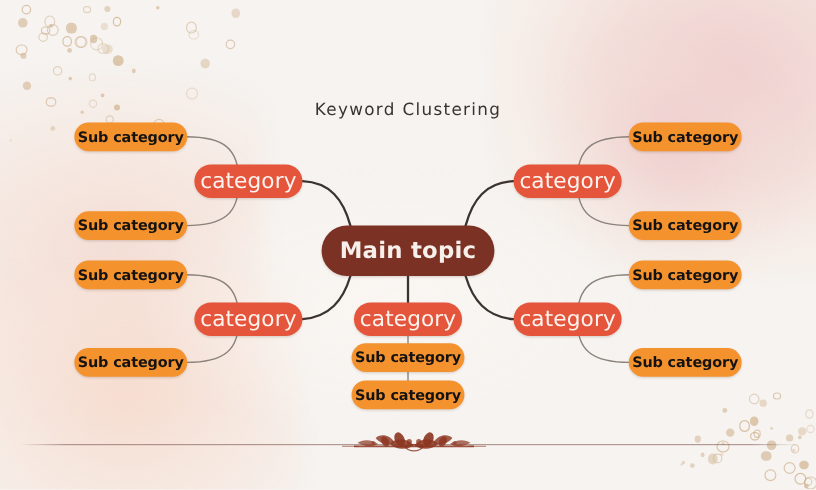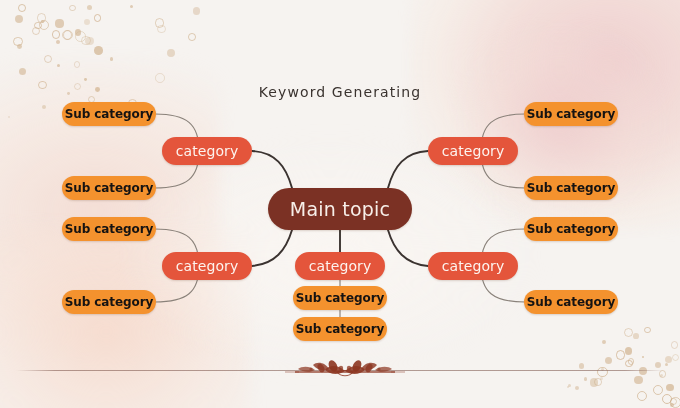--- a/index.html
+++ b/index.html
@@ -81,26 +81,26 @@
   .node{
     position:absolute;
     display:flex;align-items:center;justify-content:center;
     border-radius:999px;
     box-sizing:border-box;
     white-space:nowrap;
     box-shadow:0 1px 2px rgba(90,50,30,.18);
   }
   .node-main{
     background:#7b3124;color:#f7efe9;
-    font-size:19px;font-weight:400;letter-spacing:.2px;
+    font-size:19px;font-weight:700;letter-spacing:.2px;
     font-family:"DejaVu Sans",sans-serif;
   }
   .node-cat{
     background:#e4553b;color:#fdf4ef;
-    font-size:14px;font-weight:400;letter-spacing:.1px;
+    font-size:18px;font-weight:400;letter-spacing:.1px;
     font-family:"DejaVu Sans",sans-serif;
   }
   .node-sub{
     background:#f4922e;color:#151312;
     font-size:12px;font-weight:700;letter-spacing:-.1px;
     font-family:"DejaVu Sans",sans-serif;
   }
   
   .rule{
     position:absolute;left:16px;top:370px;width:648px;height:1px;
@@ -226,21 +226,21 @@
       <path d="M 155 229 C 187 229 199 239 199 266"></path>
       <path d="M 155 302 C 187 302 199 292 199 266"></path>
       <path d="M 525 114 C 493 114 481 124 481 151"></path>
       <path d="M 525 188 C 493 188 481 178 481 151"></path>
       <path d="M 525 229 C 493 229 481 239 481 266"></path>
       <path d="M 525 302 C 493 302 481 292 481 266"></path>
       <path d="M 340 266 L 340 330"></path>
     </g>
   </svg>
 
-  <div class="subtitle">Keyword Generating</div>
+  <div class="subtitle">Keyword Clustering</div>
 
   <div class="node node-main" style="left:268px;top:188px;width:144px;height:42px;">Main topic</div>
 
   <div class="node node-cat" style="left:162px;top:137px;width:90px;height:28px;">category</div>
   <div class="node node-sub" style="left:62px;top:102px;width:94px;height:24px;">Sub category</div>
   <div class="node node-sub" style="left:62px;top:176px;width:94px;height:24px;">Sub category</div>
 
   <div class="node node-cat" style="left:162px;top:252px;width:90px;height:28px;">category</div>
   <div class="node node-sub" style="left:62px;top:217px;width:94px;height:24px;">Sub category</div>
   <div class="node node-sub" style="left:62px;top:290px;width:94px;height:24px;">Sub category</div>

